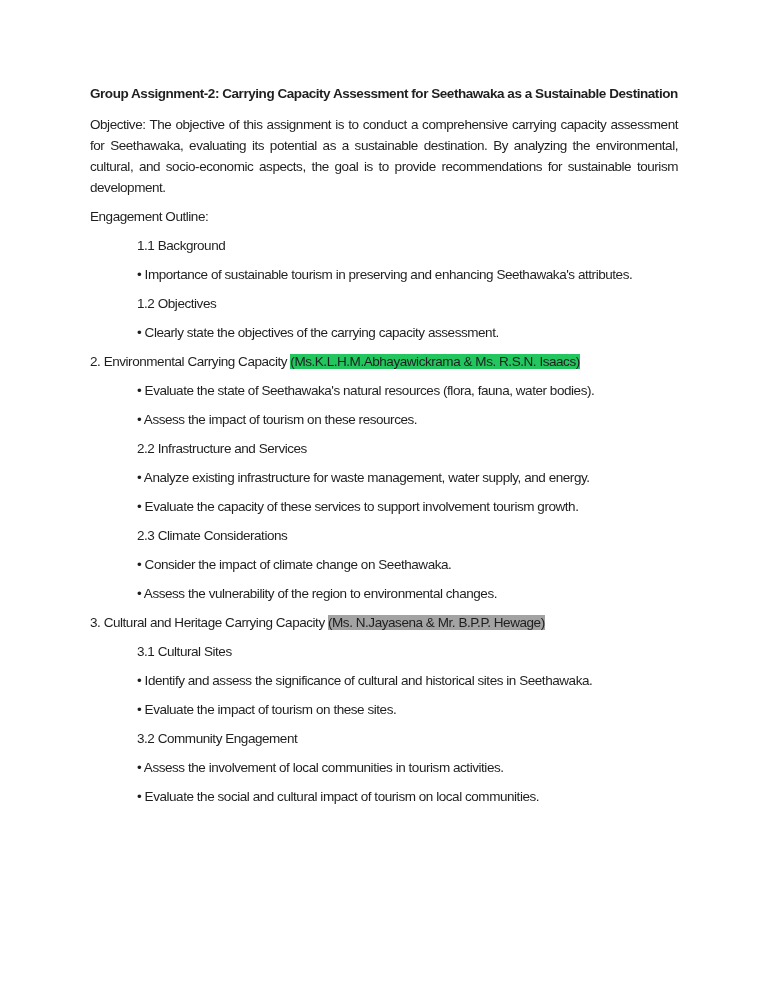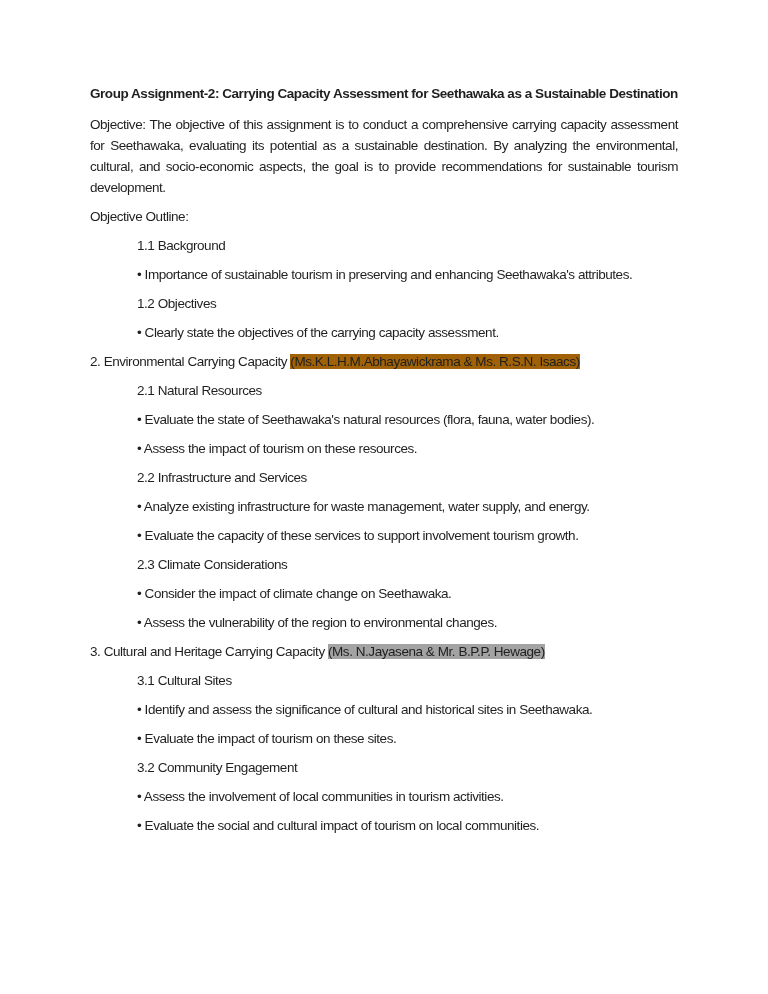--- a/index.html
+++ b/index.html
@@ -48,27 +48,26 @@
     background: #ffff00;
   }
 </style>
 </head>
 <body style="color: rgb(31, 31, 31); background: rgb(255, 255, 255);">
 
 <div class="page">
   <h1 class="doc-title">Group Assignment-2: Carrying Capacity Assessment for Seethawaka as a Sustainable Destination</h1>
   <div id="doc-blocks">
       <div class="block paragraph justify"><span>Objective: The objective of this assignment is to conduct a comprehensive carrying capacity assessment for Seethawaka, evaluating its potential as a sustainable destination. By analyzing the environmental, cultural, and socio-economic aspects, the goal is to provide recommendations for sustainable tourism development.</span></div>
-      <div class="block paragraph"><span>Objective Outline:</span></div>
+      <div class="block paragraph"><span>Engagement Outline:</span></div>
       <div class="block sub"><span>1.1 Background</span></div>
       <div class="block bullet"><span>• </span><span>Importance of sustainable tourism in preserving and enhancing Seethawaka's attributes.</span></div>
       <div class="block sub"><span>1.2 Objectives</span></div>
       <div class="block bullet"><span>• </span><span>Clearly state the objectives of the carrying capacity assessment.</span></div>
-      <div class="block numbered"><span>2. Environmental Carrying Capacity </span><span class="highlight" style="background: #a16207;">(Ms.K.L.H.M.Abhayawickrama &amp; Ms. R.S.N. Isaacs)</span></div>
-      <div class="block sub"><span>2.1 Natural Resources</span></div>
+      <div class="block numbered"><span>2. Environmental Carrying Capacity </span><span class="highlight" style="background: #22c55e;">(Ms.K.L.H.M.Abhayawickrama &amp; Ms. R.S.N. Isaacs)</span></div>
       <div class="block bullet"><span>• </span><span>Evaluate the state of Seethawaka's natural resources (flora, fauna, water bodies).</span></div>
       <div class="block bullet"><span>• </span><span>Assess the impact of tourism on these resources.</span></div>
       <div class="block sub"><span>2.2 Infrastructure and Services</span></div>
       <div class="block bullet"><span>• </span><span>Analyze existing infrastructure for waste management, water supply, and energy.</span></div>
       <div class="block bullet"><span>• </span><span>Evaluate the capacity of these services to support involvement tourism growth.</span></div>
       <div class="block sub"><span>2.3 Climate Considerations</span></div>
       <div class="block bullet"><span>• </span><span>Consider the impact of climate change on Seethawaka.</span></div>
       <div class="block bullet"><span>• </span><span>Assess the vulnerability of the region to environmental changes.</span></div>
       <div class="block numbered"><span>3. Cultural and Heritage Carrying Capacity </span><span class="highlight" style="background: #a3a3a3;">(Ms. N.Jayasena &amp; Mr. B.P.P. Hewage)</span></div>
       <div class="block sub"><span>3.1 Cultural Sites</span></div>

